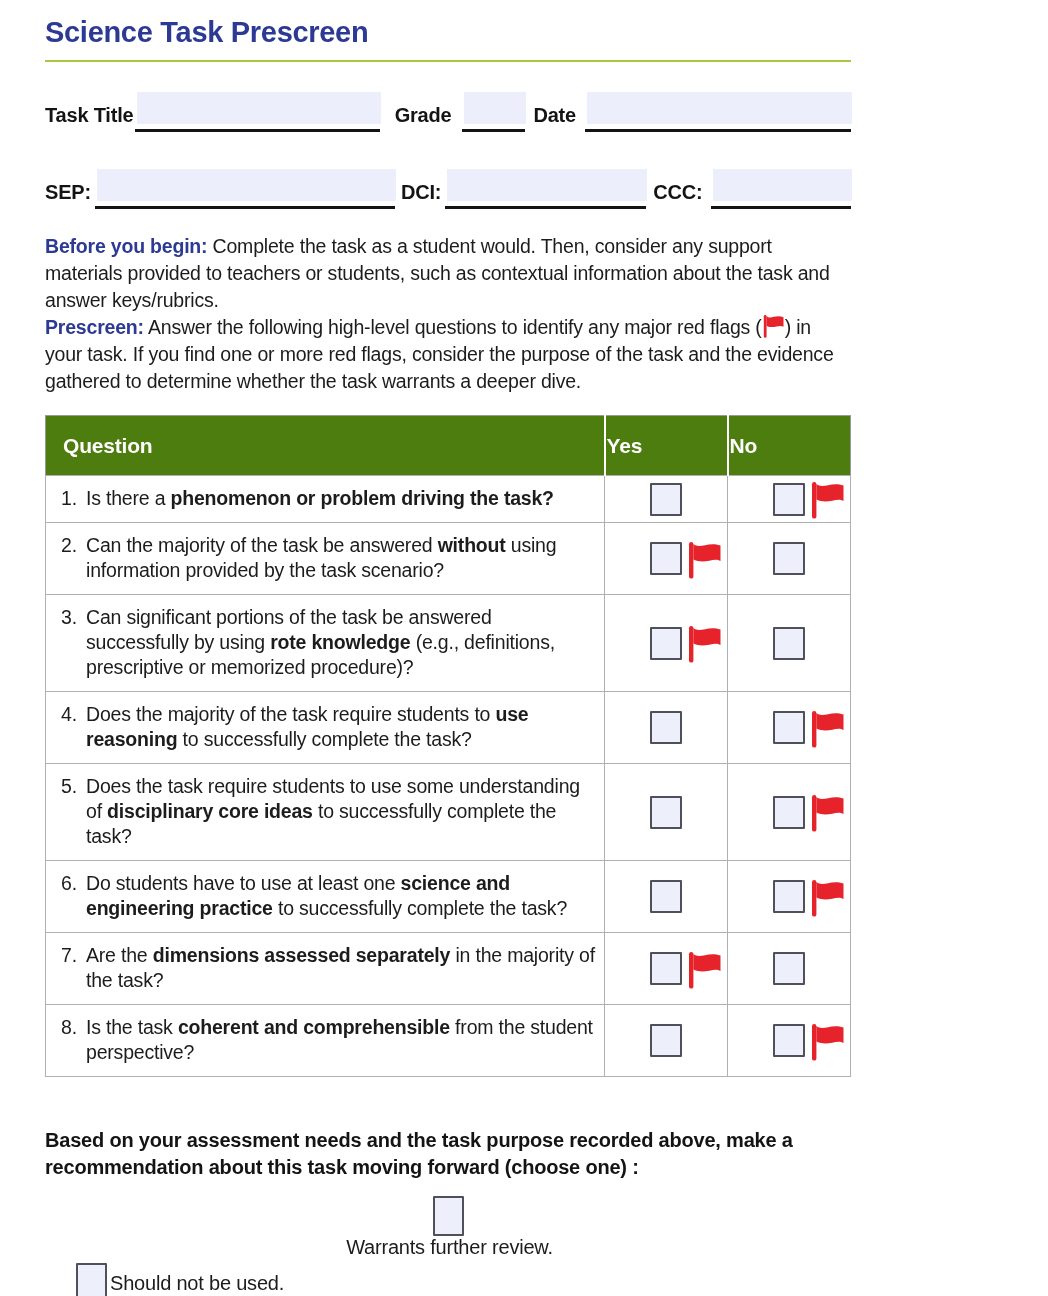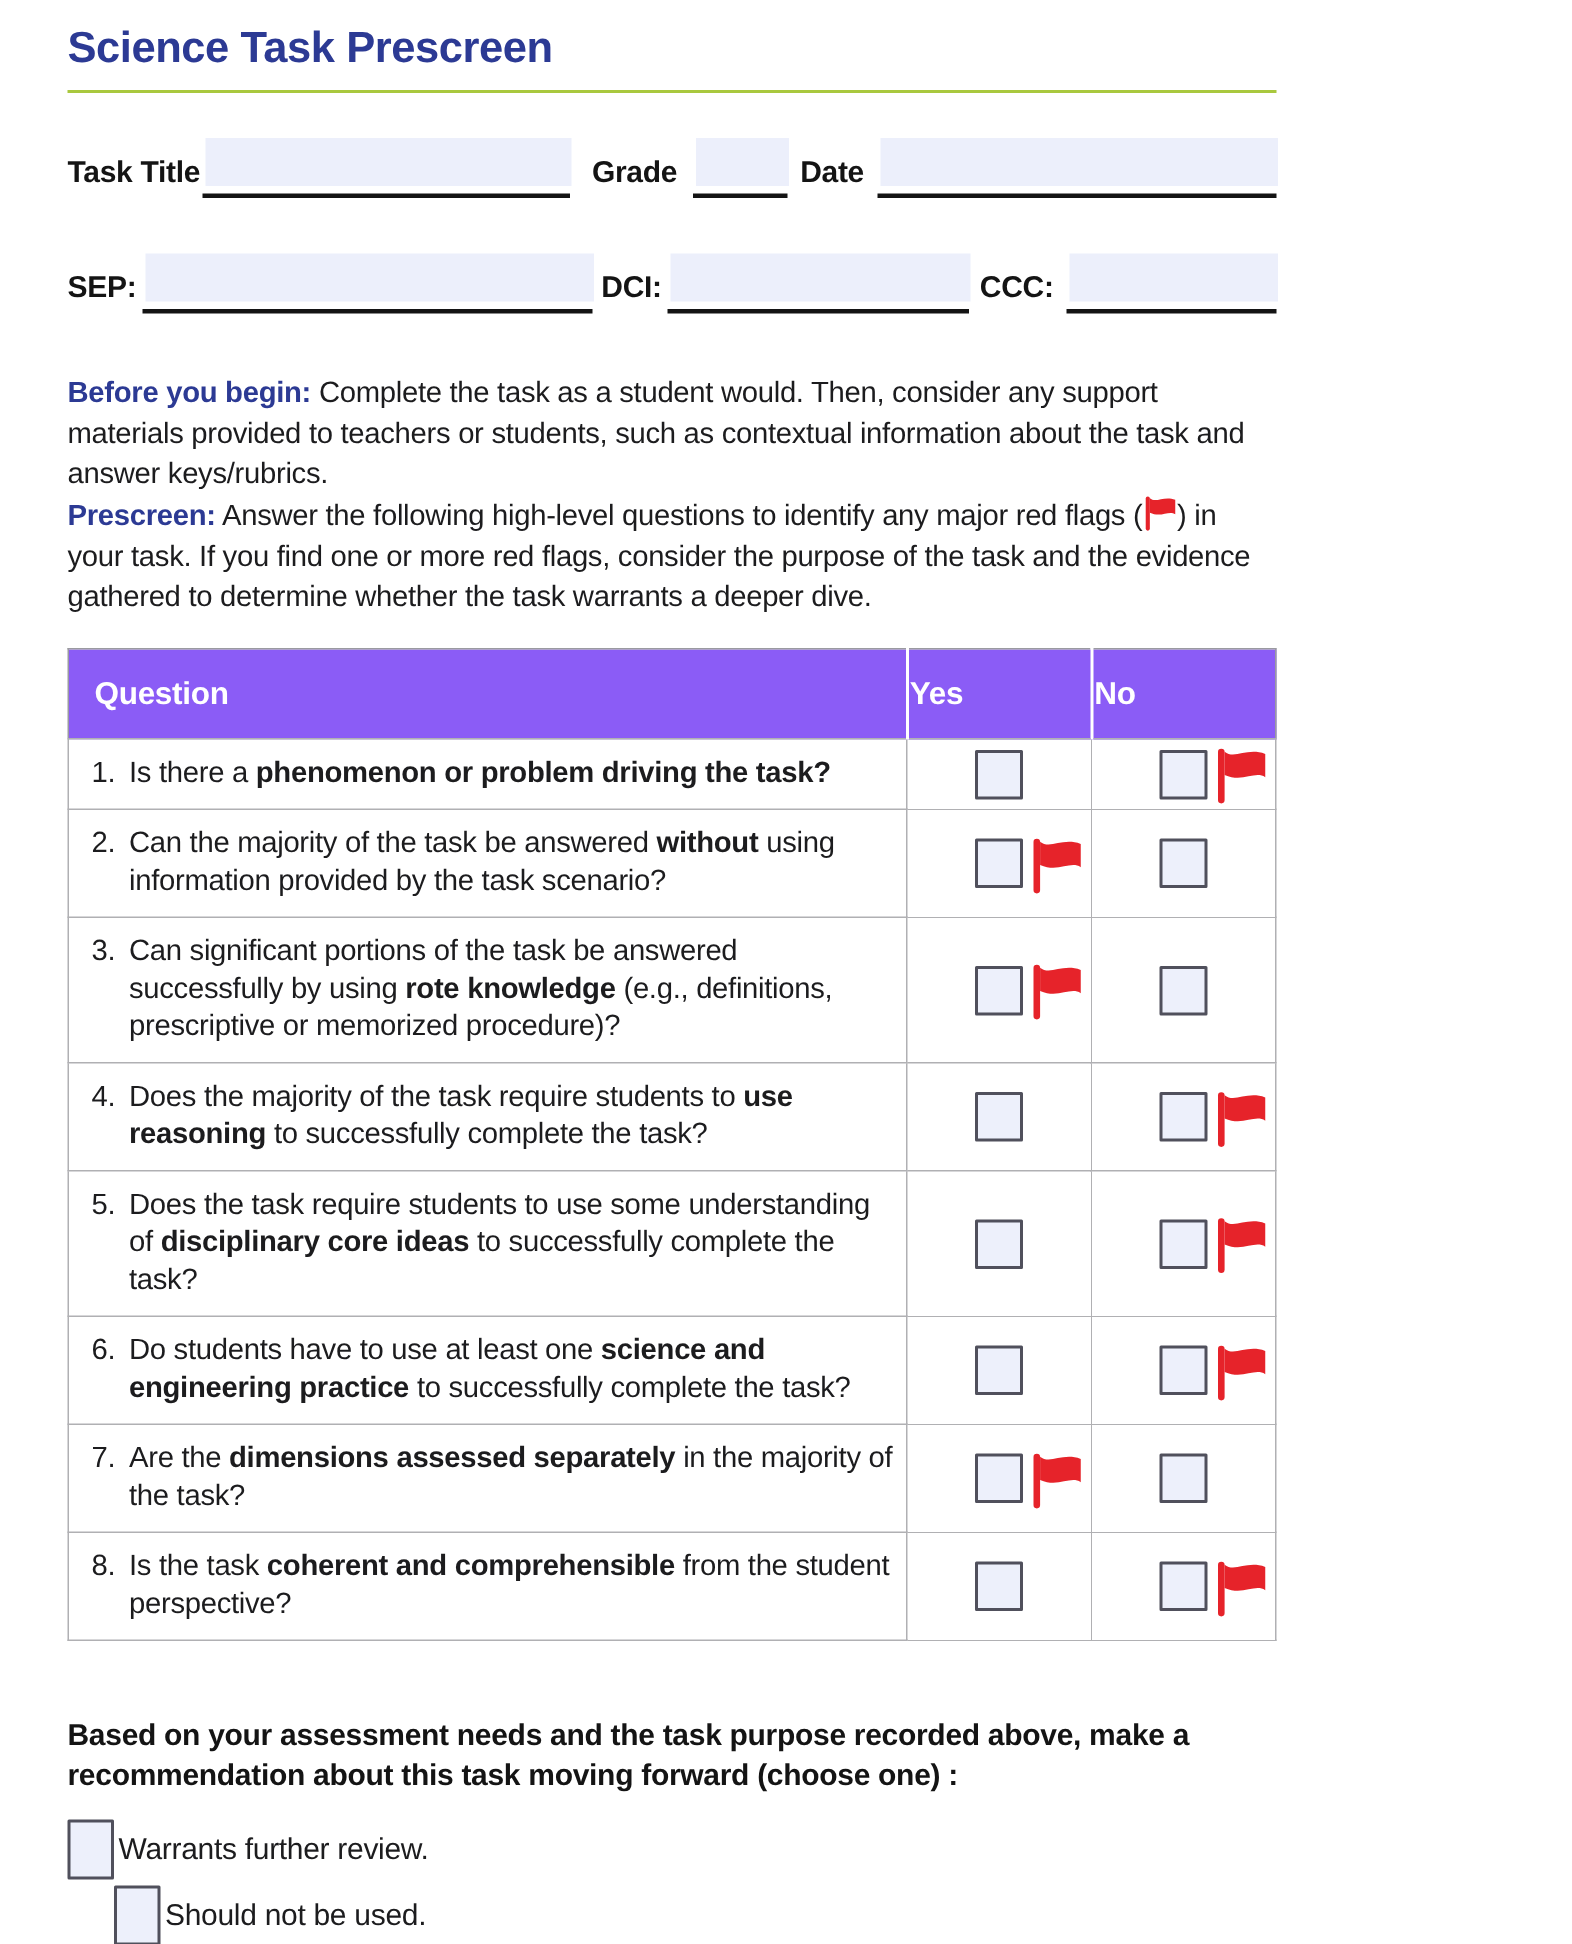--- a/index.html
+++ b/index.html
@@ -37,32 +37,32 @@
   .f-date  { width: 266px; margin-left: 9px; }
   .ml15 { margin-left: 15px; } .ml8 { margin-left: 8px; }
   .f-sep { width: 300px; margin-left: 4px; }
   .f-dci { width: 201px; margin-left: 4px; }
   .ml6 { margin-left: 6px; } .ml7 { margin-left: 7px; }
   .f-ccc { flex: 1 1 auto; margin-left: 9px; }
   .f-purpose { flex: 1 1 auto; margin-left: 3px; }
 
   
   .para { font-size: 19.5px; line-height: 27px; letter-spacing: -0.2px; margin: 0; }
-  .para1 { margin-top: 40px; }
+  .para1 { margin-top: 24px; }
   .para2 { }
   .b { font-weight: bold; }
   .blue { color: #2c3a94; font-weight: bold; }
 
   
   table.prescreen {
     width: 100%; border-collapse: collapse; margin-top: 20px;
     border: 1.5px solid #9a9aa0;
   }
   thead th {
-    background: #8b5cf6; color: #ffffff; font-size: 21px; font-weight: bold;
+    background: #4d7c0f; color: #ffffff; font-size: 21px; font-weight: bold;
     height: 60px; border: none; letter-spacing: -0.2px;
   }
   th.qh { text-align: left; padding-left: 17px; }
   th.ch { width: 123px; border-left: 2px solid #ffffff; text-align: left; margin-top: 14px; }
   tbody td { border: 1px solid #b0b0b3; background: #ffffff; }
   .qcell { padding: 10px 8px 11px 15px; font-size: 19.5px; line-height: 25px; letter-spacing: -0.2px; }
   .qwrap { display: flex; }
   .qnum { flex: 0 0 25px; }
   .qtext { flex: 1 1 auto; }
   .check { position: relative; width: 123px; }
@@ -79,21 +79,21 @@
     display: inline-block; width: 21px; height: 25px;
     vertical-align: -5px; margin: 0 1px;
   }
 
   
   .rec-prompt {
     margin: 50px 0 0 0; font-weight: bold; font-size: 20px;
     line-height: 27px; letter-spacing: -0.2px; color: #141414;
   }
   .opt { display: flex; align-items: center; }
-  .opt1 { margin-top: 15px; }
+  .opt1 { margin-top: 15px; flex-direction: column; }
   .opt2 { margin-top: 4px; padding-left: 31px; }
   .opt-cb {
     flex: none; width: 31px; height: 40px; background: #edf0fb;
     border: 2.5px solid #50505c; border-radius: 1px;
   }
   .opt-label { font-size: 20px; margin-left: 3px; letter-spacing: -0.2px; }
 </style>
 </head>
 <body>
 

